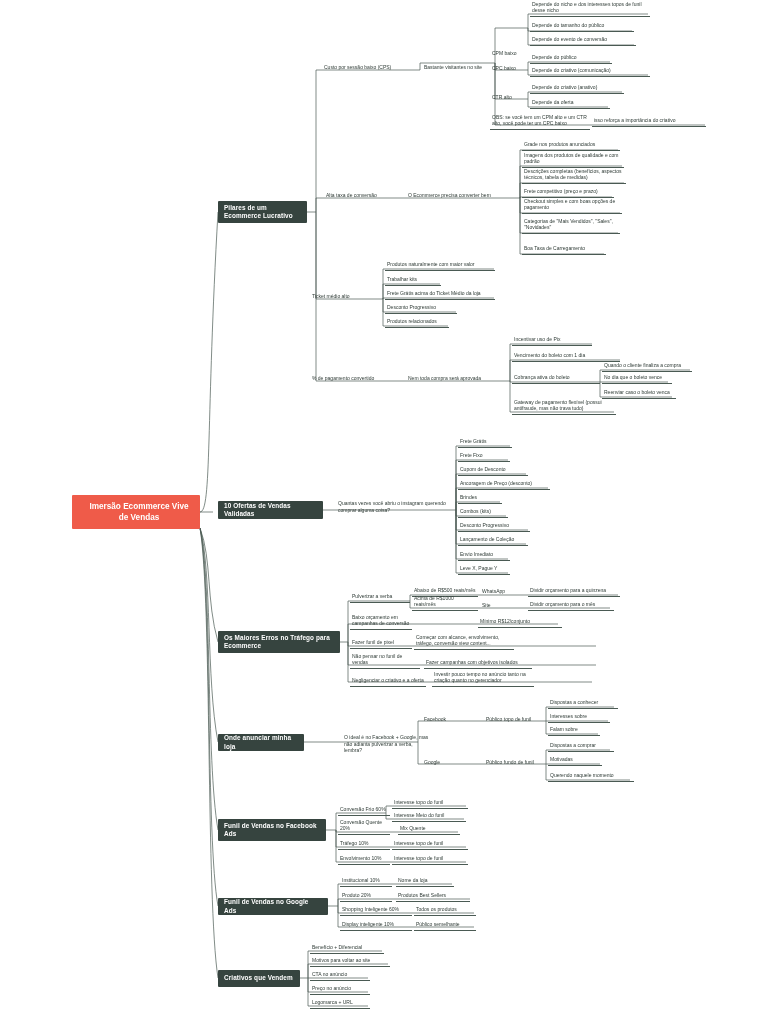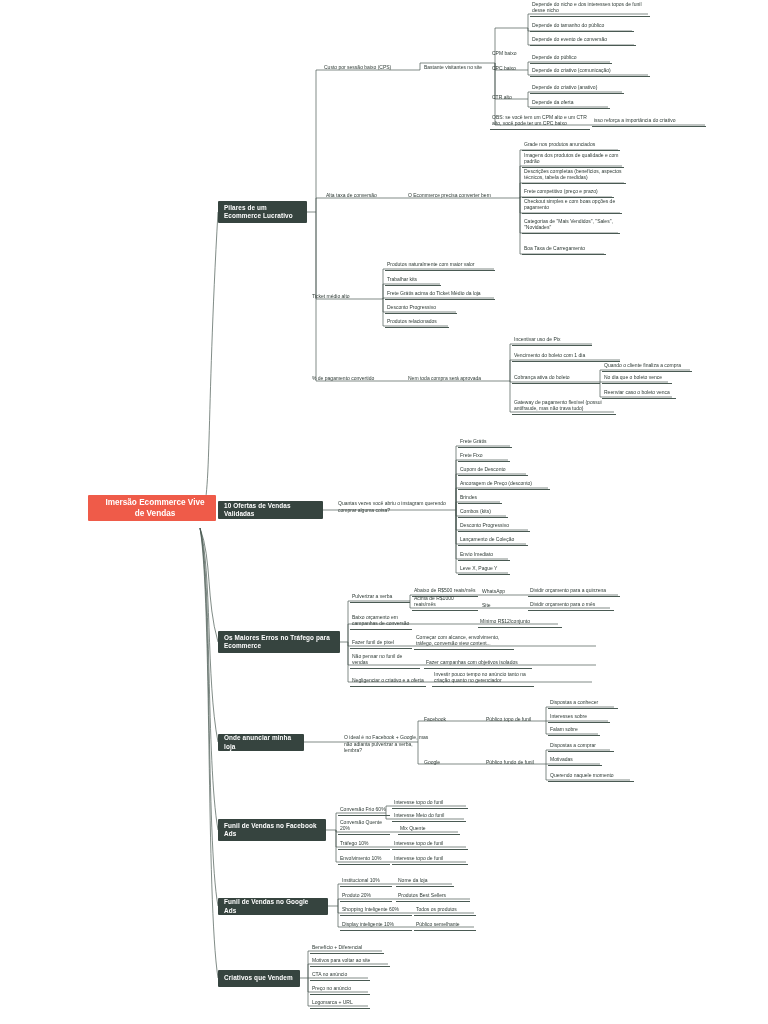--- a/index.html
+++ b/index.html
@@ -242,21 +242,21 @@
         <path d="M308 964 L388 964"></path>
       <path d="M308 978 L308 978"></path>
         <path d="M308 978 L368 978"></path>
       <path d="M308 978 L308 992"></path>
         <path d="M308 992 L368 992"></path>
       <path d="M308 978 L308 1006"></path>
         <path d="M308 1006 L368 1006"></path>
     </g>
   </svg>
 
-  <div class="node root" style="left:88px;top:495px;width:128px;height:26px;padding-left:12px;">Imersão Ecommerce Vive de Vendas</div>
+  <div class="node root" style="left:72px;top:495px;width:128px;height:34px;padding-left:12px;">Imersão Ecommerce Vive de Vendas</div>
 
   <div class="node branch" style="left:218px;top:201px;width:89px;height:22px;">Pilares de um Ecommerce Lucrativo</div>
   <div class="node branch" style="left:218px;top:501px;width:105px;height:18px;">10 Ofertas de Vendas Validadas</div>
   <div class="node branch" style="left:218px;top:631px;width:122px;height:22px;">Os Maiores Erros no Tráfego para Ecommerce</div>
   <div class="node branch" style="left:218px;top:734px;width:86px;height:17px;">Onde anunciar minha loja</div>
   <div class="node branch" style="left:218px;top:819px;width:108px;height:22px;">Funil de Vendas no Facebook Ads</div>
   <div class="node branch" style="left:218px;top:898px;width:110px;height:17px;">Funil de Vendas no Google Ads</div>
   <div class="node branch" style="left:218px;top:970px;width:82px;height:17px;">Criativos que Vendem</div>
 
   <div class="node plain" style="left:322px;top:63px;width:100px;">Custo por sessão baixo (CPS)</div>

